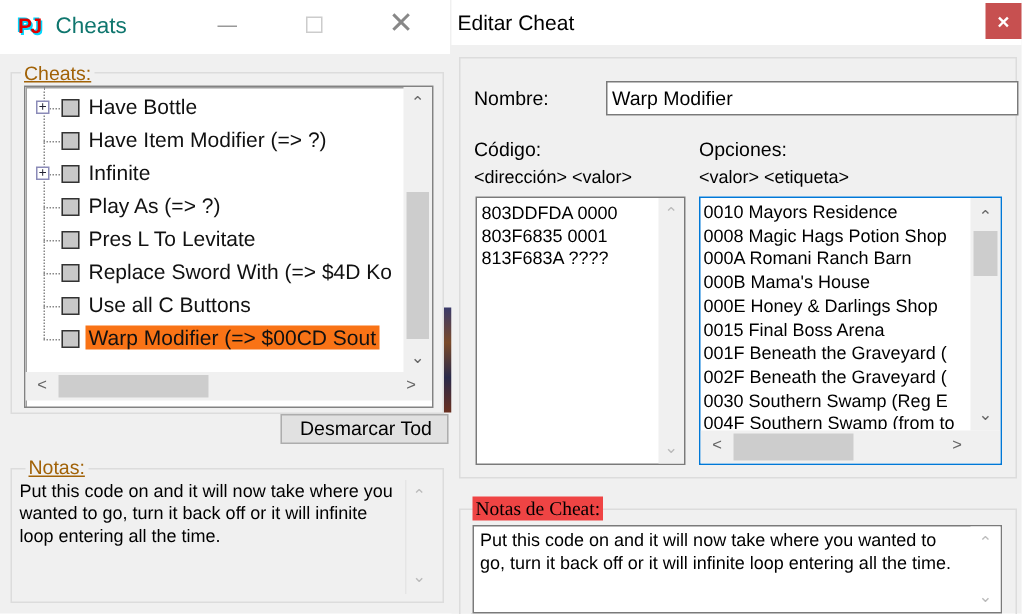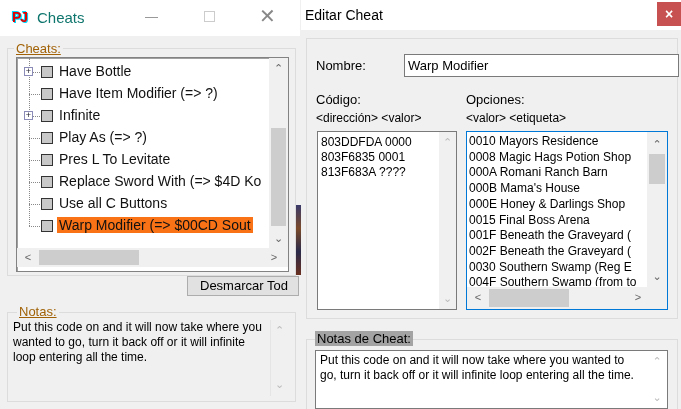--- a/index.html
+++ b/index.html
@@ -46,21 +46,21 @@
   #codigo-label { position: absolute; left: 15px; top: 92px; font-size: 13px; text-align: center; }
   #codigo-sub { position: absolute; left: 15px; top: 111px; font-size: 12px; }
   #codigo-box { position: absolute; left: 16px; top: 131px; width: 140px; height: 179px; background: #fff; border: 1px solid #7a7a7a; }
   #codigo-lines { position: absolute; left: 3px; top: 3px; font-size: 12px; line-height: 15px; white-space: pre; }
 
   #opciones-label { position: absolute; left: 165px; top: 92px; font-size: 13px; }
   #opciones-sub { position: absolute; left: 165px; top: 111px; font-size: 12px; }
   #opciones-box { position: absolute; left: 165px; top: 131px; width: 202px; height: 179px; background: #fff; border: 1px solid #0078d7; overflow: hidden; }
   #opciones-lines { position: absolute; left: 2px; top: 2px; width: 176px; height: 152px; overflow: hidden; font-size: 12px; line-height: 15.7px; white-space: nowrap; }
 
-  #notas-label { position: absolute; left: 14px; top: 331px; font-size: 13px; background: #a3a3a3; padding: 0 2px; }
+  #notas-label { position: absolute; left: 14px; top: 331px; font-size: 13px; background: #ef4444; padding: 0 2px; font-family: Liberation Serif, serif; }
   #notas-box { position: absolute; left: 14px; top: 350px; width: 353px; height: 59px; background: #fff; border: 1px solid #7a7a7a; }
   #notas-text { position: absolute; left: 4px; top: 2px; width: 320px; font-size: 12px; line-height: 15px; }
 
   .desktop-strip { position: absolute; left: 296px; top: 205px; width: 5px; height: 70px; background: linear-gradient(#3a3a6a, #7a4a2a, #2a2a4a, #6a3020); }
 </style>
 </head>
 <body>
 
 <div id="win-cheats">
   <div id="cheats-titlebar">

